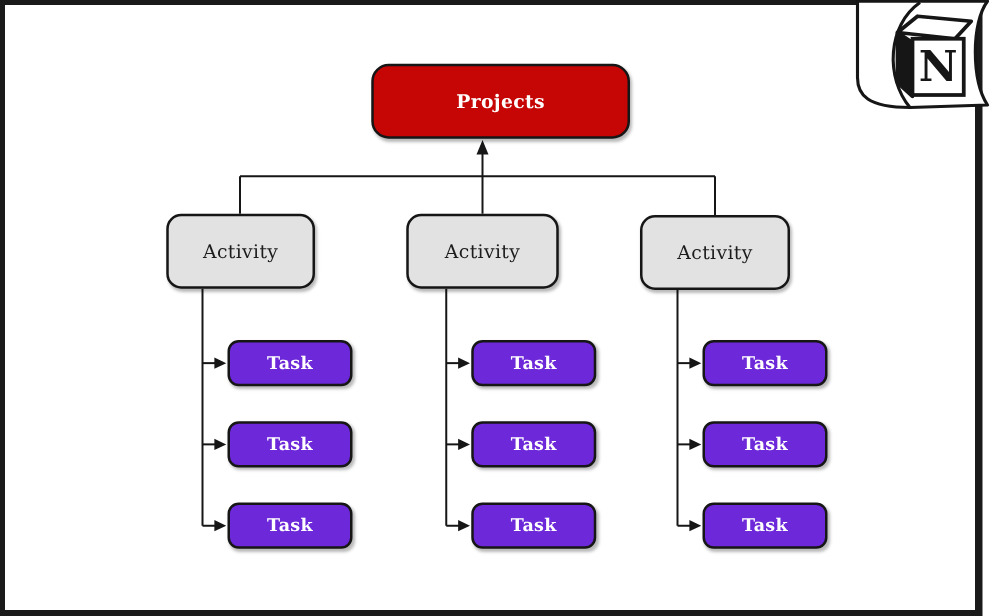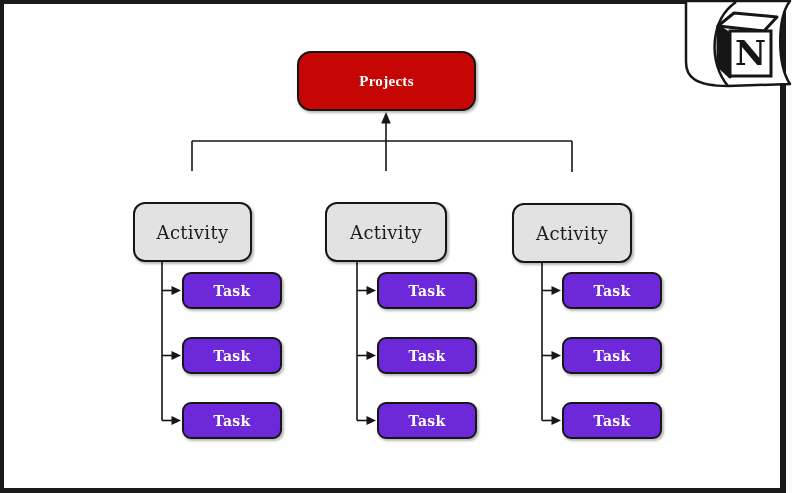--- a/index.html
+++ b/index.html
@@ -15,21 +15,21 @@
   .node{
     position:absolute;box-sizing:border-box;display:flex;align-items:center;justify-content:center;
     border:2.5px solid #161616;text-align:center;
     box-shadow:1.5px 2px 2.5px rgba(0,0,0,0.28);
   }
   .node-root{
     background:#c60505;border-radius:14px;color:#ffffff;font-weight:bold;
     font-size:15px;letter-spacing:0.3px;
   }
   .node-activity{
-    background:#e2e2e2;border-radius:12px;color:#1c1c1c;font-size:18px;letter-spacing:0.3px;margin-top:31px;
+    background:#e2e2e2;border-radius:12px;color:#1c1c1c;font-size:15px;letter-spacing:0.3px;
   }
   .node-task{
     background:#6d28d9;border-radius:9px;color:#ffffff;font-weight:bold;
     font-size:14px;letter-spacing:0.3px;
   }
   .badge{position:absolute;left:680px;top:0;width:113px;height:95px;}
   .conn{stroke:#161616;stroke-width:1.6;fill:none;}
   .arrow{fill:#161616;stroke:none;}
 </style>
 </head>
@@ -73,21 +73,21 @@
       <path class="conn" d="M542,232 V420.5"></path>
       <path class="conn" d="M542,290.5 H552.5"></path>
       <path class="conn" d="M542,355.5 H552.5"></path>
       <path class="conn" d="M542,420.5 H552.5"></path>
       <polygon class="arrow" points="561,290.5 551.5,286 551.5,295"></polygon>
       <polygon class="arrow" points="561,355.5 551.5,351 551.5,360"></polygon>
       <polygon class="arrow" points="561,420.5 551.5,416 551.5,425"></polygon>
     </g>
   </svg>
 
-  <div class="node node-root" style="left:297px;top:51px;width:179px;height:60px;font-family:Liberation Serif, serif;">
+  <div class="node node-root" style="left:297px;top:51px;width:207px;height:60px;">
     <span>Projects</span>
   </div>
 
   <div class="node node-activity" style="left:133px;top:171px;width:119px;height:60px;">
     <span>Activity</span>
   </div>
   <div class="node node-activity" style="left:325px;top:171px;width:122px;height:60px;">
     <span>Activity</span>
   </div>
   <div class="node node-activity" style="left:512px;top:172px;width:120px;height:60px;">

